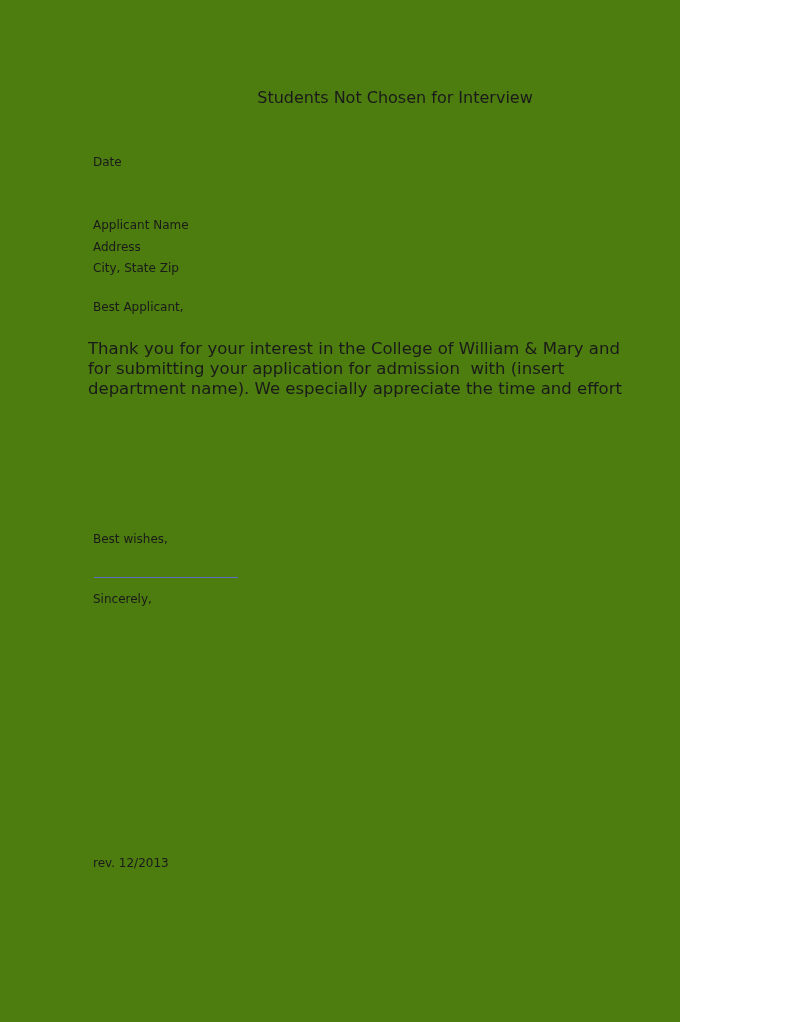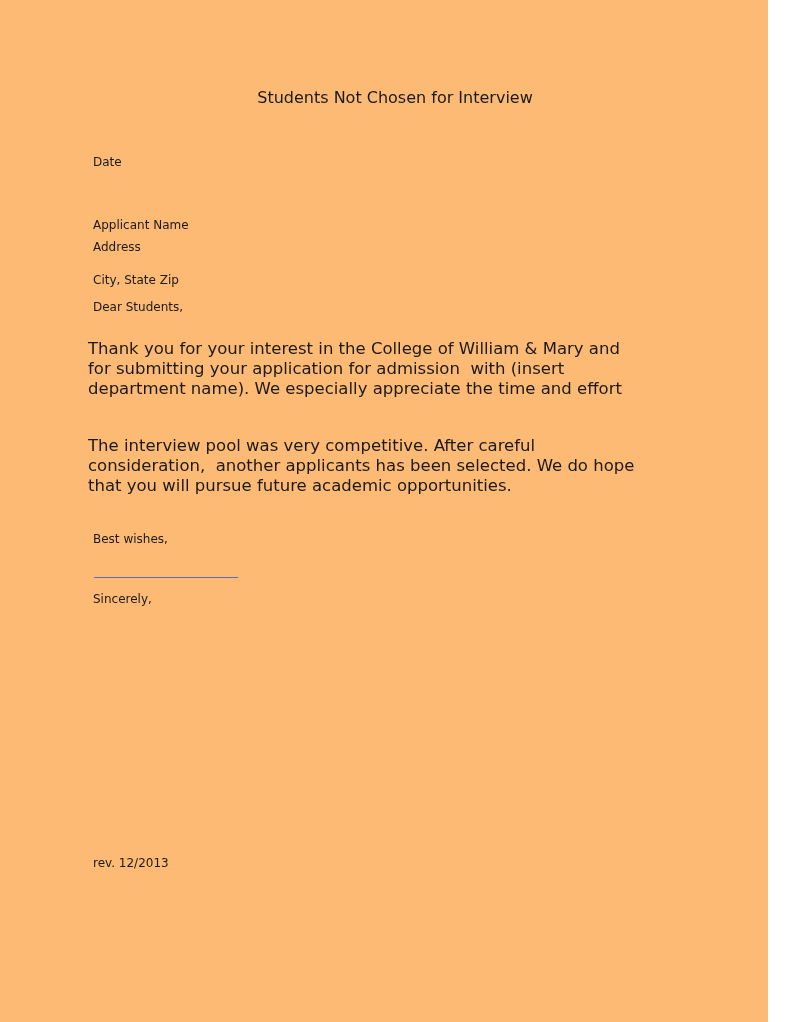--- a/index.html
+++ b/index.html
@@ -11,22 +11,22 @@
       width: 790px;
       height: 1022px;
       position: relative;
       overflow: hidden;
       font-family: "DejaVu Sans", sans-serif;
       color: #1a1a1a;
     }
     .page {
       position: absolute;
       left: 0; top: 0;
-      width: 768px; height: 1022px;
-      background: #fdba74;
+      width: 680px; height: 1022px;
+      background: #4d7c0f;
     }
     .title {
       position: absolute;
       top: 88px;
       left: 0;
       width: 790px;
       text-align: center;
       font-size: 16px;
       line-height: 20px;
     }
@@ -58,36 +58,31 @@
 
 <div class="page">
 
   <div class="title">Students Not Chosen for Interview</div>
 
   <div class="line" style="top:152px;">Date</div>
 
   <div>
     <div class="line" style="top:215px;">Applicant Name</div>
     <div class="line" style="top:237px;">Address</div>
-    <div class="line" style="top:258px;margin-top:12px;">City, State Zip</div>
+    <div class="line" style="top:258px;">City, State Zip</div>
   </div>
 
-  <div class="line" style="top:297px;">Dear Students,</div>
+  <div class="line" style="top:297px;">Best Applicant,</div>
 
   <div class="para" style="top:339px;">
     <div>Thank you for your interest in the College of William &amp; Mary and</div>
     <div>for submitting your application for admission  with (insert</div>
     <div>department name). We especially appreciate the time and effort</div>
   </div>
 
-  <div class="para" style="top:436px;">
-    <div>The interview pool was very competitive. After careful</div>
-    <div>consideration,  another applicants has been selected. We do hope</div>
-    <div>that you will pursue future academic opportunities.</div>
-  </div>
 
   <div class="line" style="top:529px;">Best wishes,</div>
 
   <div class="sig-line"></div>
 
   <div class="line" style="top:589px;">Sincerely,</div>
 
   <div class="line" style="top:853px;">rev. 12/2013</div>
 
 </div>

